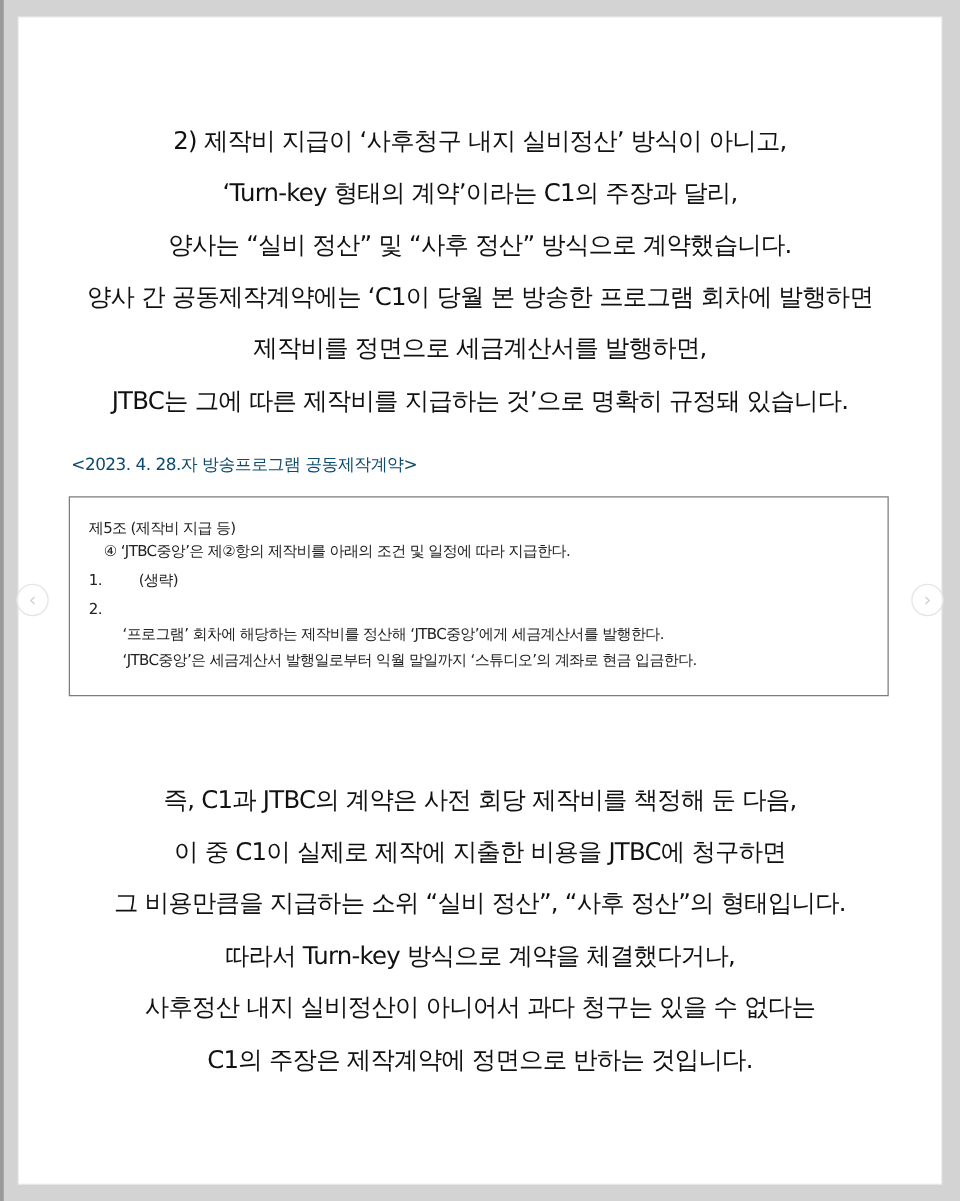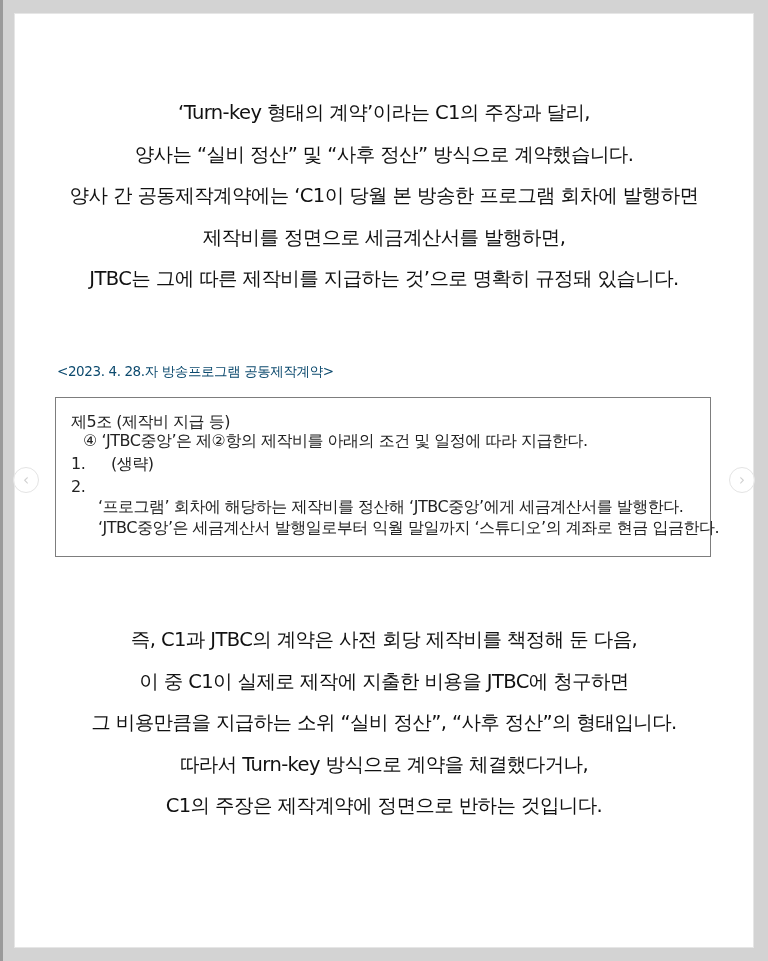--- a/index.html
+++ b/index.html
@@ -27,38 +27,39 @@
   }
   .para .line { display: block; height: 41.5px; line-height: 41.5px; white-space: nowrap; }
   .caption {
     position: absolute; left: 42px; top: 349px;
     font-size: 13.5px; letter-spacing: -0.4px; color: #0c4a6e; white-space: nowrap;
   }
   .contract-box {
     position: absolute; left: 40px; top: 383px; width: 656px; height: 160px;
     border: 1.5px solid #7d7d7d;
     box-sizing: border-box;
-    font-size: 16px; letter-spacing: -0.5px; color: #222; text-decoration: underline;
+    font-size: 12px; letter-spacing: -0.5px; color: #222; text-decoration: underline;
   }
   .cline { position: absolute; white-space: nowrap; line-height: 18px; }
   .nav-arrow {
     position: absolute; width: 26px; height: 26px; border-radius: 50%;
     border: 1.5px solid #e4e4e4; background: rgba(255,255,255,0.7);
     display: flex; align-items: center; justify-content: center;
     color: #cfcfcf; font-size: 15px; box-sizing: border-box;
   }
 </style>
 </head>
 <body>
 
 <div class="left-edge"></div>
 
 <div class="card">
 
   <div class="para" style="top:78px;">
+    <span class="line">2) 제작비 지급이 ‘사후청구 내지 실비정산’ 방식이 아니고,</span>
     <span class="line">‘Turn-key 형태의 계약’이라는 C1의 주장과 달리,</span>
     <span class="line">양사는 “실비 정산” 및 “사후 정산” 방식으로 계약했습니다.</span>
     <span class="line">양사 간 공동제작계약에는 ‘C1이 당월 본 방송한 프로그램 회차에 발행하면</span>
     <span class="line">제작비를 정면으로 세금계산서를 발행하면,</span>
     <span class="line">JTBC는 그에 따른 제작비를 지급하는 것’으로 명확히 규정돼 있습니다.</span>
   </div>
 
   <div class="caption">&lt;2023. 4. 28.자 방송프로그램 공동제작계약&gt;</div>
 
   <div class="contract-box">
@@ -69,20 +70,21 @@
     <div class="cline" style="left:15px; top:80px;">2.</div>
     <div class="cline" style="left:42px; top:100px;">‘프로그램’ 회차에 해당하는 제작비를 정산해 ‘JTBC중앙’에게 세금계산서를 발행한다.</div>
     <div class="cline" style="left:42px; top:121px;">‘JTBC중앙’은 세금계산서 발행일로부터 익월 말일까지 ‘스튜디오’의 계좌로 현금 입금한다.</div>
   </div>
 
   <div class="para" style="top:605px;text-align:center;">
     <span class="line">즉, C1과 JTBC의 계약은 사전 회당 제작비를 책정해 둔 다음,</span>
     <span class="line">이 중 C1이 실제로 제작에 지출한 비용을 JTBC에 청구하면</span>
     <span class="line">그 비용만큼을 지급하는 소위 “실비 정산”, “사후 정산”의 형태입니다.</span>
     <span class="line">따라서 Turn-key 방식으로 계약을 체결했다거나,</span>
+    <span class="line">사후정산 내지 실비정산이 아니어서 과다 청구는 있을 수 없다는</span>
     <span class="line">C1의 주장은 제작계약에 정면으로 반하는 것입니다.</span>
   </div>
 </div>
 
 <div class="nav-arrow" style="left:13px; top:467px;">
   <span>‹</span>
 </div>
 <div class="nav-arrow" style="left:729px; top:467px;">
   <span>›</span>
 </div>

